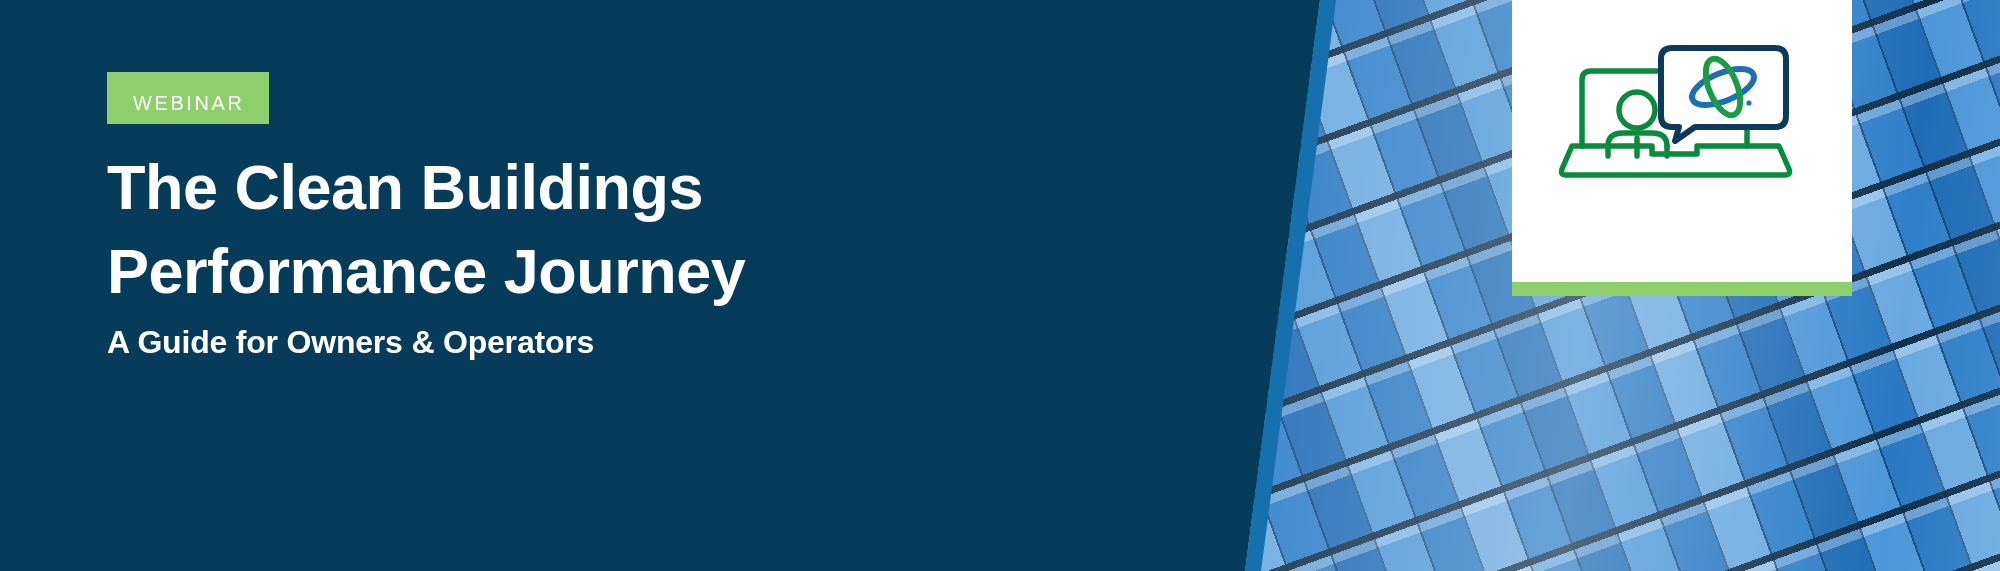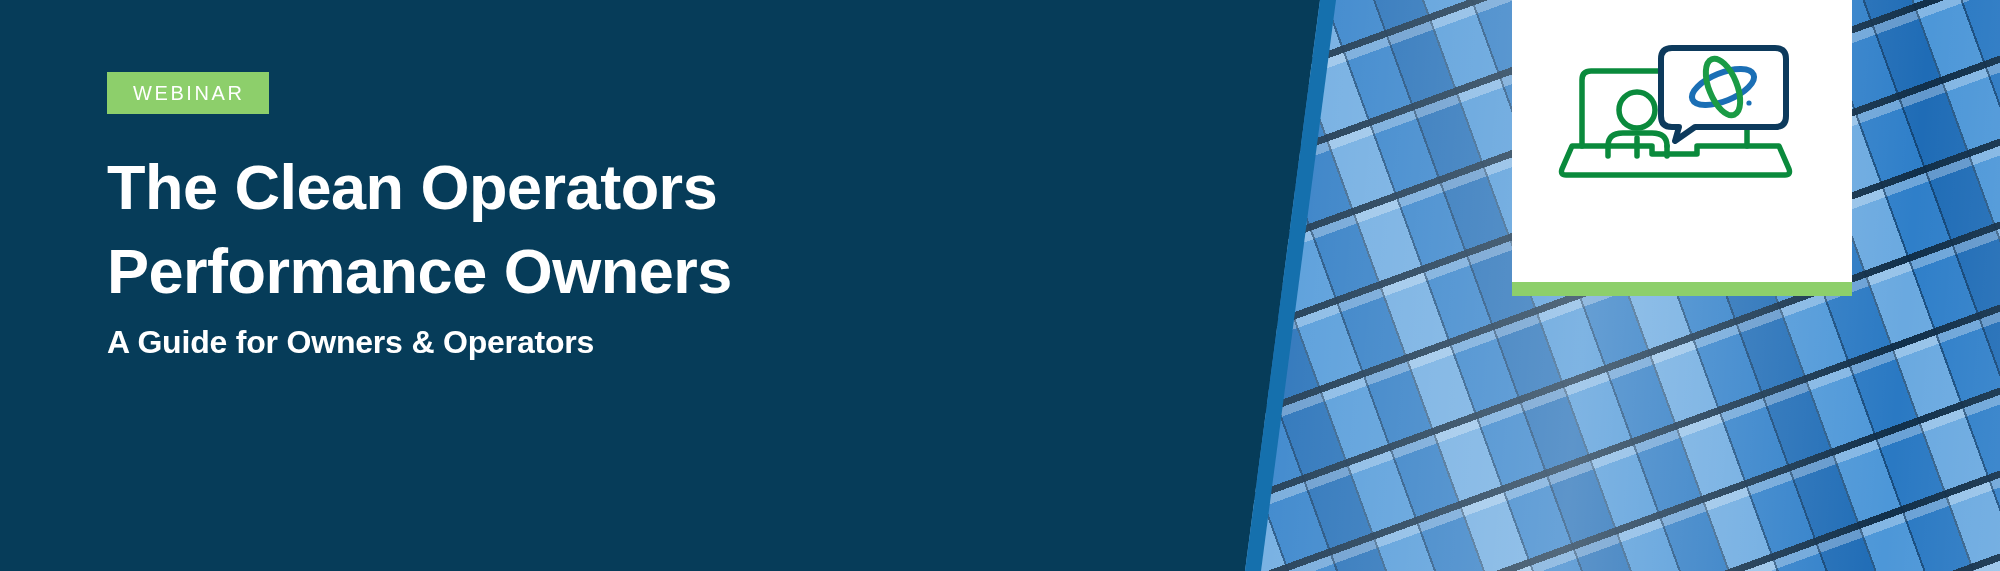--- a/index.html
+++ b/index.html
@@ -128,21 +128,21 @@
   }
   .badge {
     position: absolute;
     left: 0;
     top: 72px;
     background: #8dcf6b;
     color: #ffffff;
     font-size: 20px;
     font-weight: 500;
     letter-spacing: 2.6px;
-    padding: 11px 24px 11px 26px;
+    padding: 21px 24px 11px 26px;
     display: inline-block;
     line-height: 1;
   }
   .headline {
     position: absolute;
     left: 0;
     top: 146px;
     width: 980px;
     color: #ffffff;
     font-size: 63px;
@@ -202,22 +202,22 @@
     <div class="facade-glow"></div>
   </div>
 
   <div class="navy"></div>
   <div class="navy-accent"></div>
 
   <div class="content">
     <div class="badge">WEBINAR</div>
 
     <div class="headline">
-      <span class="hl-line">The Clean Operators</span>
-      <span class="hl-line">Performance Owners</span>
+      <span class="hl-line">The Clean Buildings</span>
+      <span class="hl-line">Performance Journey</span>
     </div>
 
     <div class="subtitle">A Guide for Owners &amp; Operators</div>
   </div>
 
   <div class="card">
     <div class="card-icon">
       <svg width="250" height="200" viewBox="0 0 250 200" aria-hidden="true">
 
         <path d="M25 108 L25 42 Q25 33 34 33 L103 33" fill="none" stroke="#0a8a3c" stroke-width="5.5" stroke-linecap="round" stroke-linejoin="round"></path>

